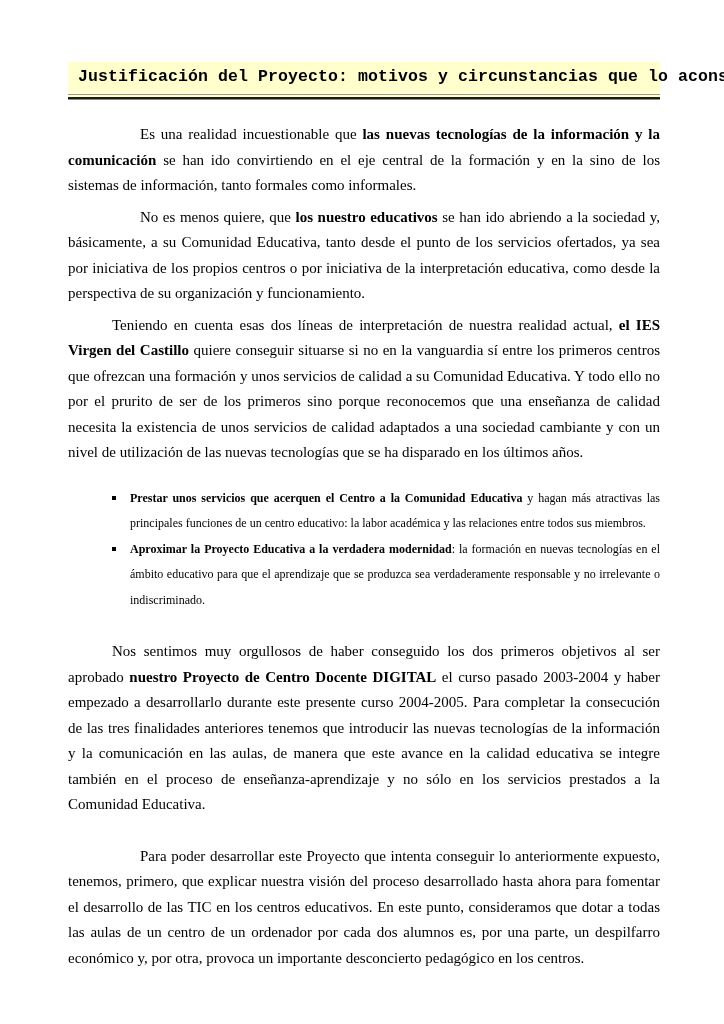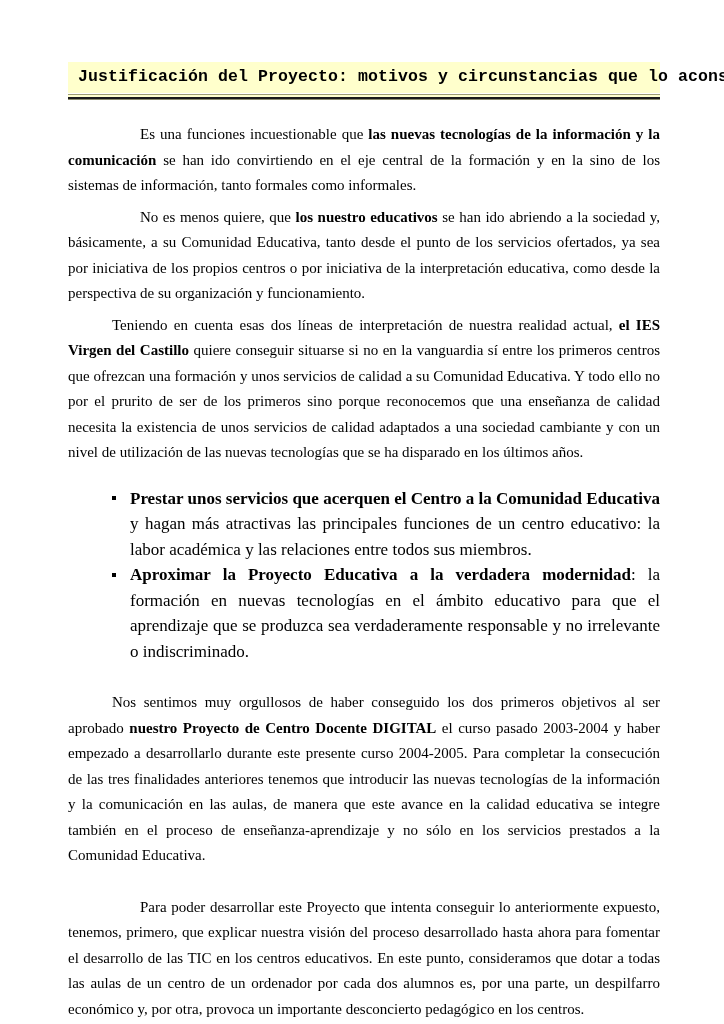--- a/index.html
+++ b/index.html
@@ -100,21 +100,21 @@
 
   
   ul.bullets {
     margin: 0;
     padding: 0;
     list-style: none;
   }
   ul.bullets > li {
     position: relative;
     padding-left: 62px;
-    font-size: 17px;
+    font-size: 12px;
     line-height: 25.5px;
     text-align: justify;
     margin-bottom: 0px;
   }
   ul.bullets > li .marker {
     position: absolute;
     left: 44px;
     top: 0;
     width: 10px;
     line-height: 25.5px;
@@ -141,21 +141,21 @@
     </div>
     <div class="title-rule-outer"></div>
     <div class="title-rule-gap"></div>
     <div class="title-rule-inner"></div>
     <div class="title-shadow"></div>
   </div>
 
   <div class="body-area">
 
     <p class="para">
-      <span class="indent"></span><span>Es una funciones incuestionable que </span><b>las nuevas tecnologías de la información y la comunicación</b><span> se han ido convirtiendo en el eje central de la formación y en la sino de los sistemas de información, tanto formales como informales.</span>
+      <span class="indent"></span><span>Es una realidad incuestionable que </span><b>las nuevas tecnologías de la información y la comunicación</b><span> se han ido convirtiendo en el eje central de la formación y en la sino de los sistemas de información, tanto formales como informales.</span>
     </p>
 
     <div class="gap-6"></div>
 
     <p class="para">
       <span class="indent"></span><span>No es menos quiere, que </span><b>los nuestro educativos</b><span> se han ido abriendo a la sociedad y, básicamente, a su Comunidad Educativa, tanto desde el punto de los servicios ofertados, ya sea por iniciativa de los propios centros o por iniciativa de la interpretación educativa, como desde la perspectiva de su organización y funcionamiento.</span>
     </p>
 
     <div class="gap-6"></div>
 

